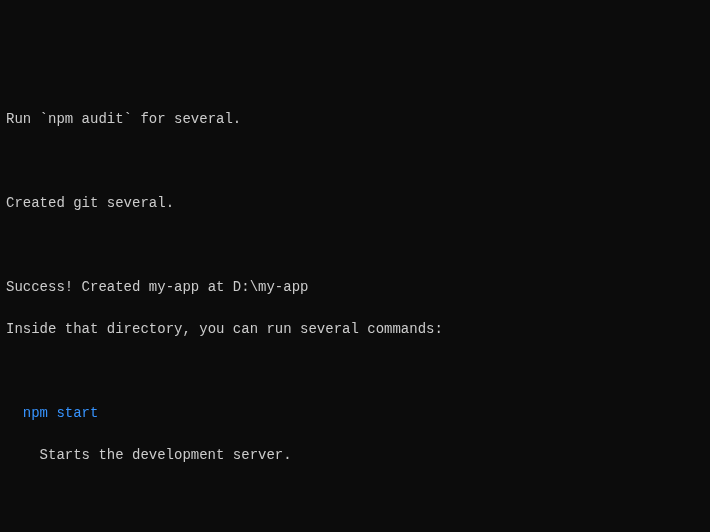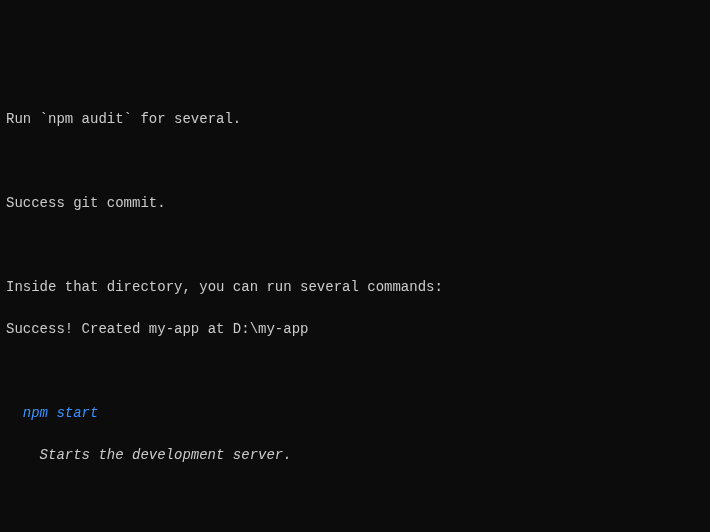--- a/index.html
+++ b/index.html
@@ -16,39 +16,37 @@
       padding: 4px 6px;
       width: 710px;
       height: 532px;
       white-space: pre-wrap;
     }
     .cyan {
       color: #3794ff;
     }
     .indent1 {
       padding-left: 2ch;
-      font-style: italic;
     }
     .indent2 {
       padding-left: 4ch;
-      font-style: italic;
     }
   </style>
 </head>
 <body>
 
 
 
 <div>
 <div>Run `npm audit` for several.</div>
 <div>&nbsp;</div>
-<div>Success git commit.</div>
+<div>Created git several.</div>
 <div>&nbsp;</div>
+<div>Success! Created my-app at D:\my-app</div>
 <div>Inside that directory, you can run several commands:</div>
-<div>Success! Created my-app at D:\my-app</div>
 <div>&nbsp;</div>
 <div class="indent1 cyan">npm start</div>
 <div class="indent2">Starts the development server.</div>
 <div>&nbsp;</div>
 <div class="indent1 cyan">npm run build</div>
 
 
 
 
 

